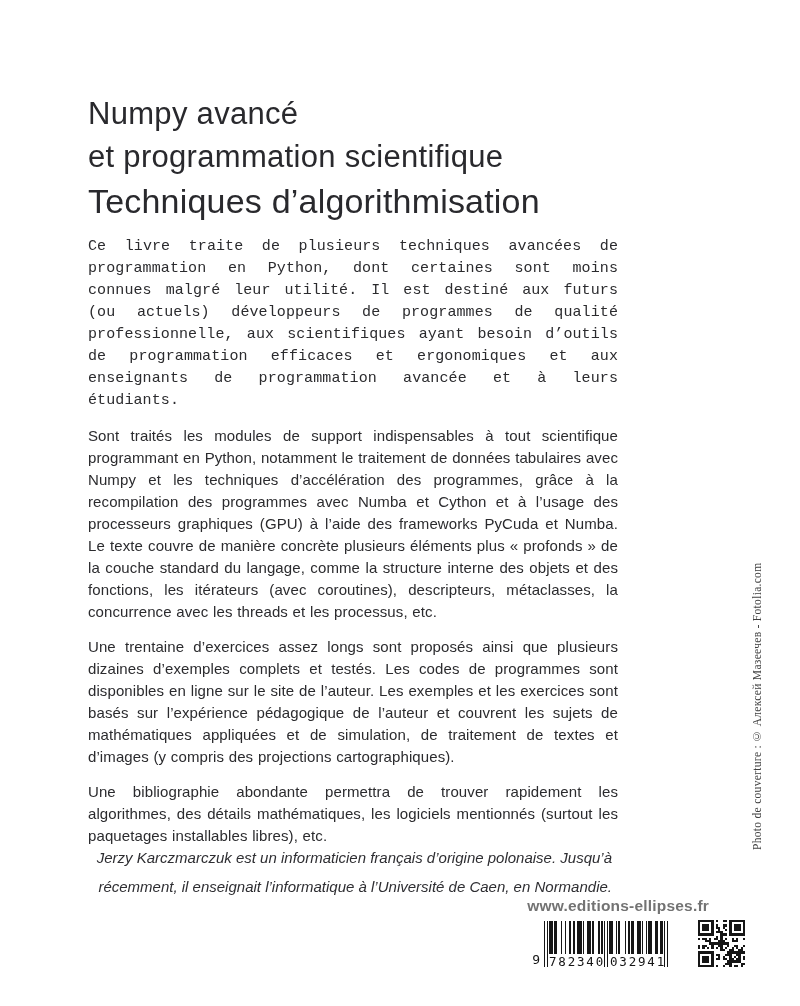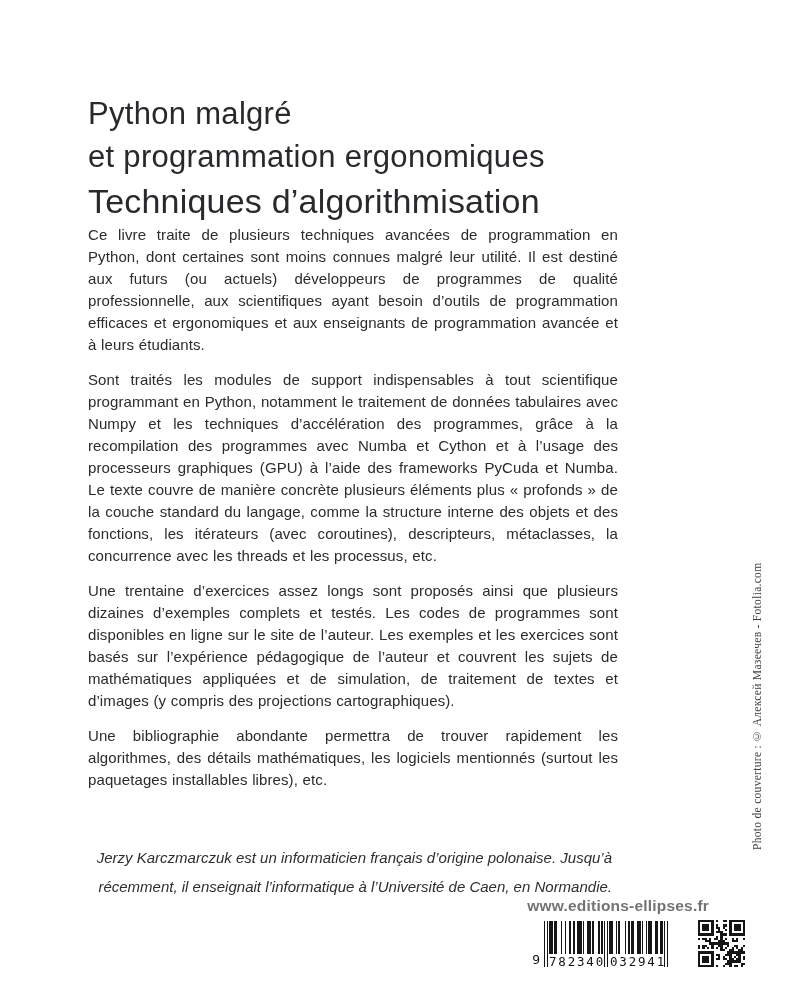--- a/index.html
+++ b/index.html
@@ -6,21 +6,21 @@
   .page{
     position:relative;width:800px;height:1006px;background:#ffffff;overflow:hidden;
     font-family:"Liberation Sans",sans-serif;color:#2b2b2e;
   }
   .content{position:absolute;left:88px;top:92px;width:530px;}
   .title{margin:0;font-weight:400;font-size:31px;line-height:43px;letter-spacing:.3px;color:#29292d;}
   .title span{display:block;}
   .subtitle{margin:5px 0 0;font-weight:400;font-size:34px;line-height:36px;letter-spacing:.2px;color:#29292d;}
   .subtitle span{display:block;}
   .body-par{margin:13px 0 0;font-size:15px;line-height:22px;text-align:justify;letter-spacing:.1px;word-spacing:.4px;}
-  .body-par.first{margin-top:5px;}
+  .body-par.first{margin-top:17px;font-family:Liberation Mono, monospace;}
   .author-note{
     position:absolute;left:88px;top:843px;width:524px;margin:0;
     font-style:italic;font-size:15px;line-height:29px;color:#2e2e32;text-align:right;
   }
   .photo-credit{
     position:absolute;right:37px;top:548px;height:316px;
     writing-mode:vertical-rl;transform:rotate(180deg);text-align:center;
     font-family:"Liberation Serif",serif;font-size:11.5px;letter-spacing:.3px;color:#3f3f3f;
   }
   .footer{position:absolute;top:897px;right:55px;display:flex;flex-direction:column;align-items:flex-end;}
@@ -37,22 +37,22 @@
   .dg1{left:5px;} .dg2{left:66px;}
   .qr{width:47px;height:47px;shape-rendering:crispEdges;}
 </style>
 </head>
 <body>
 
 <div class="page">
 
   <div class="content">
     <h1 class="title">
-      <span>Python malgré</span>
-      <span>et programmation ergonomiques</span>
+      <span>Numpy avancé</span>
+      <span>et programmation scientifique</span>
     </h1>
     <h2 class="subtitle">
       <span>Techniques d’algorithmisation</span>
     </h2>
     <p class="body-par first">Ce livre traite de plusieurs techniques avancées de programmation en Python, dont certaines sont moins connues malgré leur utilité. Il est destiné aux futurs (ou actuels) développeurs de programmes de qualité professionnelle, aux scientifiques ayant besoin d’outils de programmation efficaces et ergonomiques et aux enseignants de programmation avancée et à leurs étudiants.</p>
     <p class="body-par">Sont traités les modules de support indispensables à tout scientifique programmant en Python, notamment le traitement de données tabulaires avec Numpy et les techniques d’accélération des programmes, grâce à la recompilation des programmes avec Numba et Cython et à l’usage des processeurs graphiques (GPU) à l’aide des frameworks PyCuda et Numba. Le texte couvre de manière concrète plusieurs éléments plus « profonds » de la couche standard du langage, comme la structure interne des objets et des fonctions, les itérateurs (avec coroutines), descripteurs, métaclasses, la concurrence avec les threads et les processus, etc.</p>
     <p class="body-par">Une trentaine d’exercices assez longs sont proposés ainsi que plusieurs dizaines d’exemples complets et testés. Les codes de programmes sont disponibles en ligne sur le site de l’auteur. Les exemples et les exercices sont basés sur l’expérience pédagogique de l’auteur et couvrent les sujets de mathématiques appliquées et de simulation, de traitement de textes et d’images (y compris des projections cartographiques).</p>
     <p class="body-par">Une bibliographie abondante permettra de trouver rapidement les algorithmes, des détails mathématiques, les logiciels mentionnés (surtout les paquetages installables libres), etc.</p>
   </div>
 

